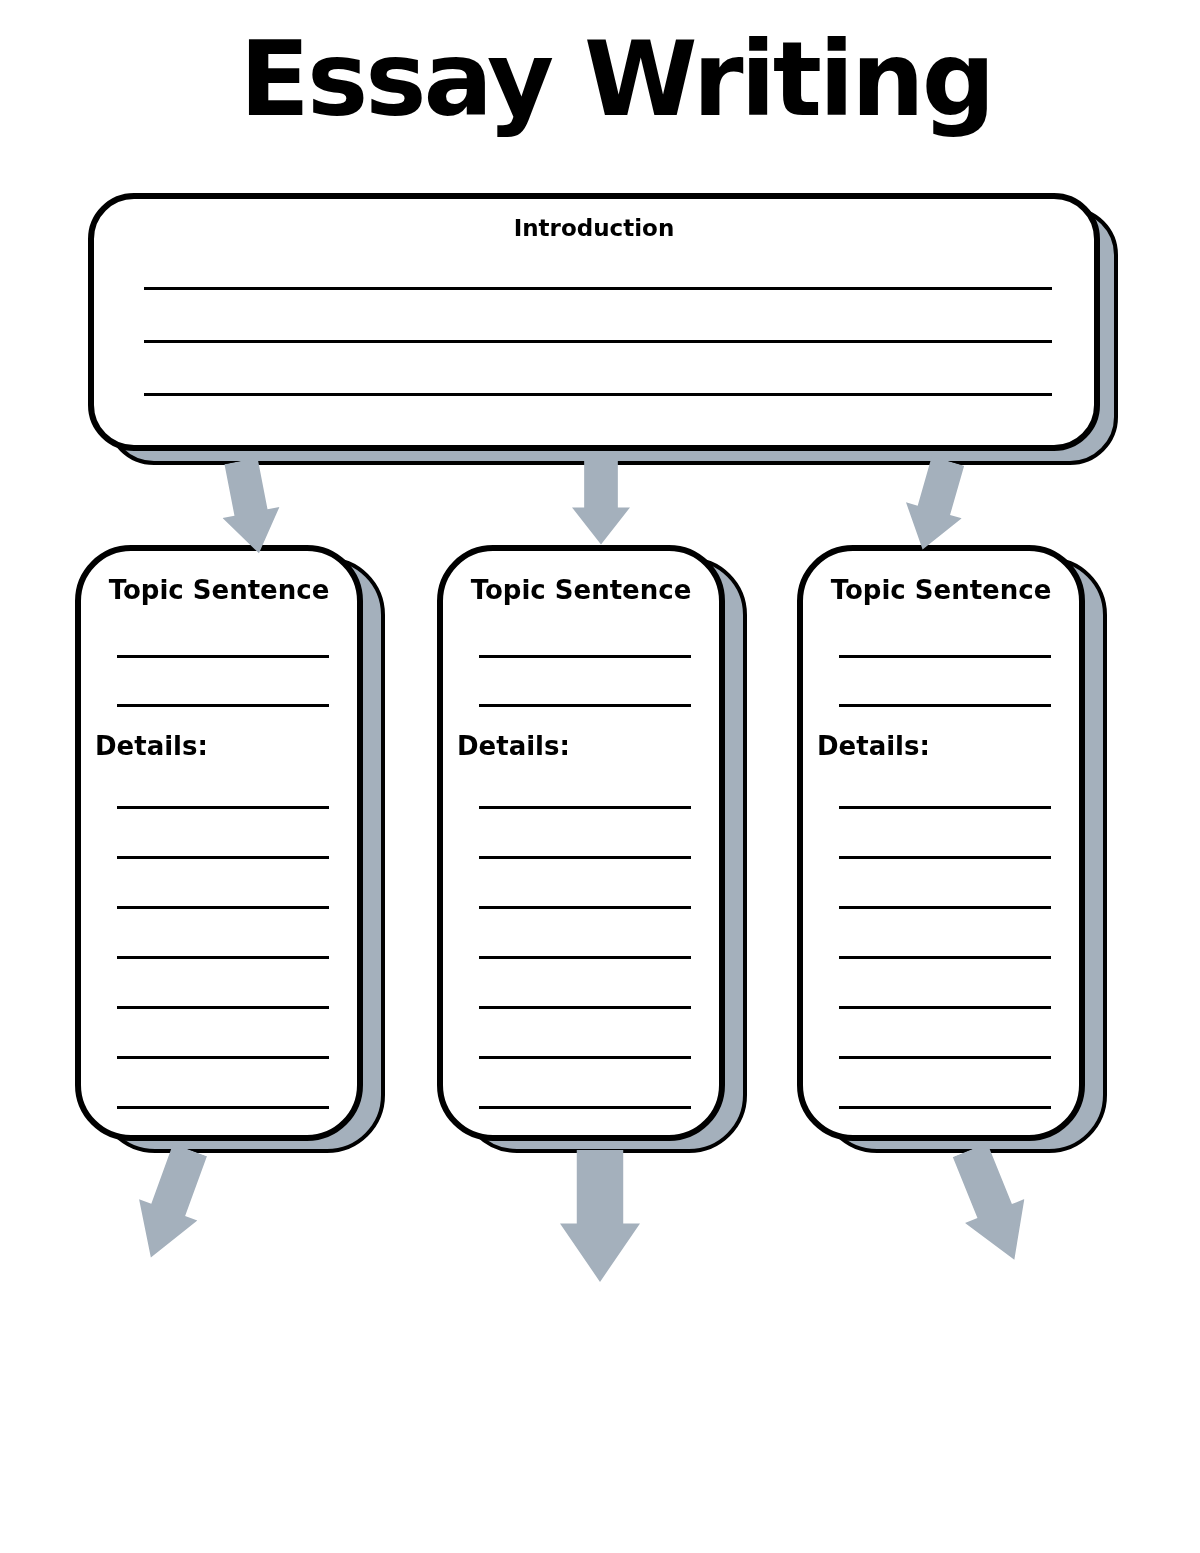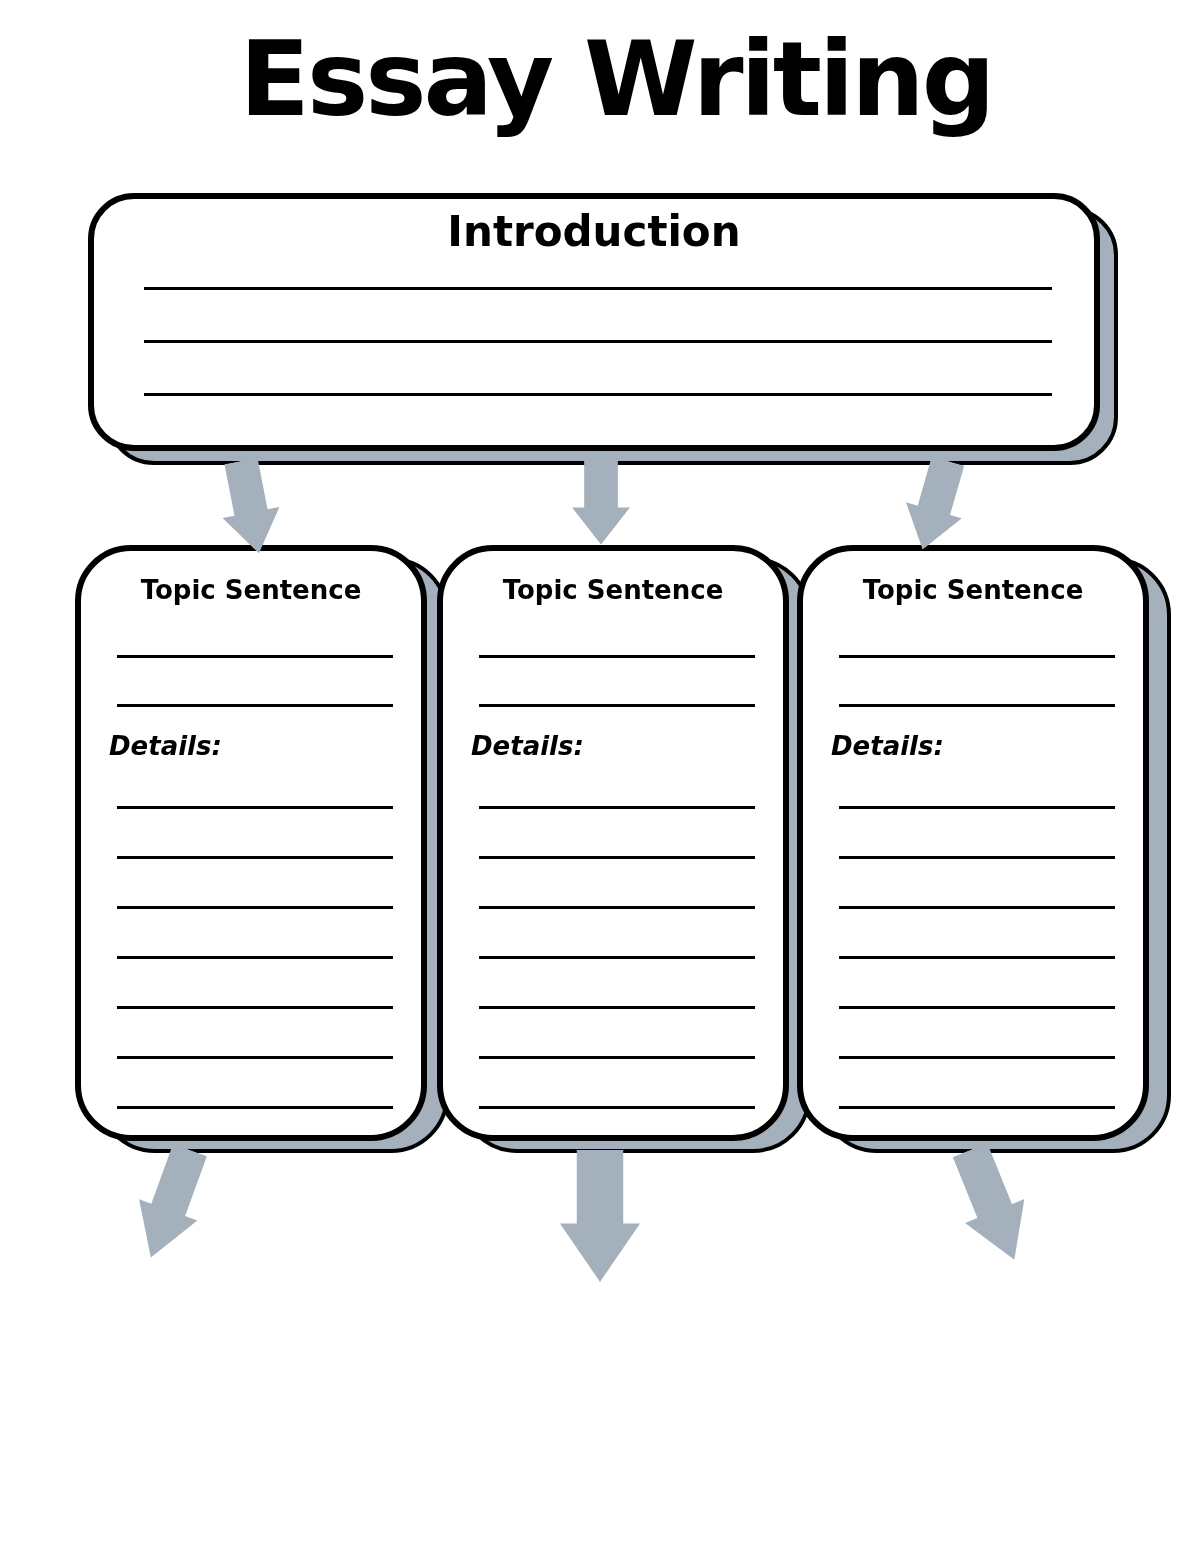--- a/index.html
+++ b/index.html
@@ -27,32 +27,32 @@
     position:absolute;inset:0;background:var(--paper,#fff);
     border:6px solid var(--ink,#000);border-radius:50px;box-sizing:border-box;
   }
   .box-title{position:absolute;left:0;right:0;text-align:center;font-weight:bold;}
   .lines{position:absolute;}
   .wline{border-bottom:3px solid var(--ink,#000);}
   
   .intro{left:88px;top:193px;width:1012px;height:258px;}
   .intro .front{border-radius:46px;}
   .intro .shadow{border-radius:48px;left:18px;top:14px;}
-  .intro .box-title{top:8px;font-size:42px;}
+  .intro .box-title{top:16px;font-size:23px;}
   .intro .lines{left:50px;right:42px;top:38px;}
   .intro .wline{height:50px;}
   
-  .tbox{width:352px;height:596px;top:545px;}
+  .tbox{width:288px;height:596px;top:545px;}
   .t1{left:75px;}.t2{left:437px;}.t3{left:797px;}
   .tbox .front{border-radius:56px;}
   .tbox .shadow{border-radius:58px;left:22px;top:12px;}
   .tbox .box-title{top:24px;font-size:26px;}
   .topic-lines{left:36px;right:28px;top:58px;}
   .topic-lines .wline{height:46px;}
-  .details-label{position:absolute;left:28px;top:180px;font-size:26px;font-weight:bold;font-style:italic;}
+  .details-label{position:absolute;left:14px;top:180px;font-size:26px;font-weight:bold;}
   .details-lines{left:36px;right:28px;top:208px;}
   .details-lines .wline{height:47px;}
   
   .concl{left:90px;top:1245px;width:1014px;height:272px;}
   .concl .front{border-radius:44px;}
   .concl .shadow{border-radius:46px;left:18px;top:14px;}
   .concl .box-title{top:44px;font-size:31px;}
   .concl .lines{left:52px;right:54px;top:62px;}
   .concl .wline{height:51px;}
   

